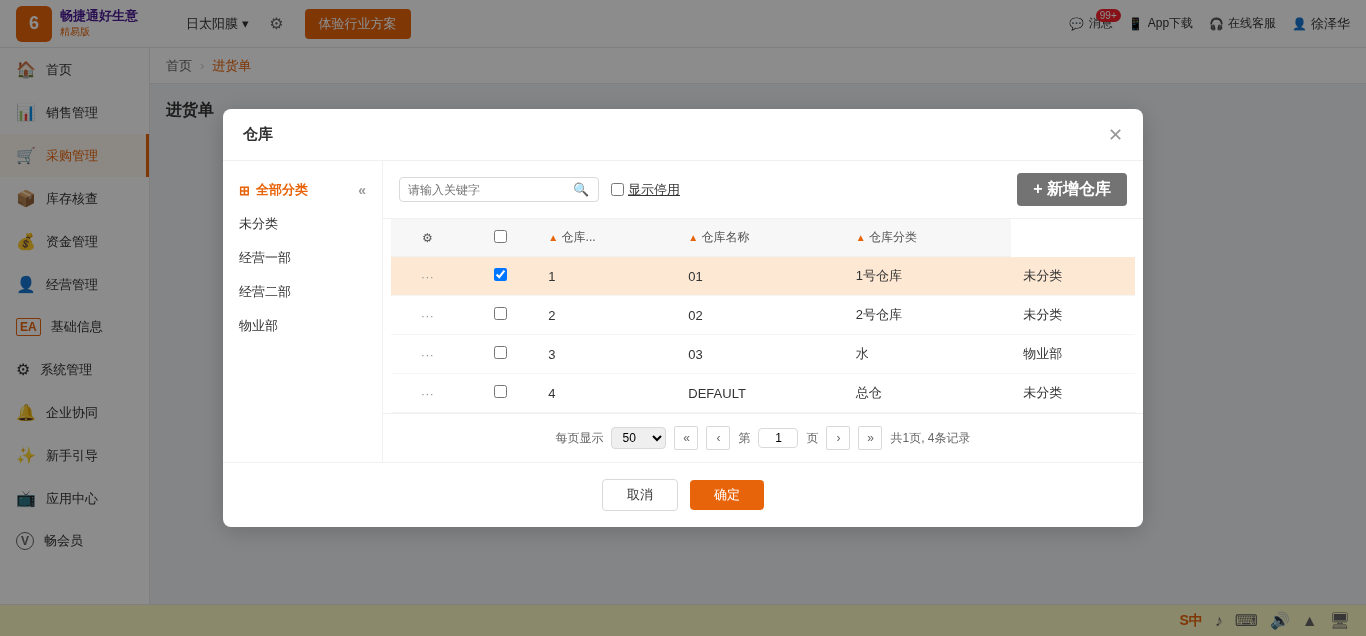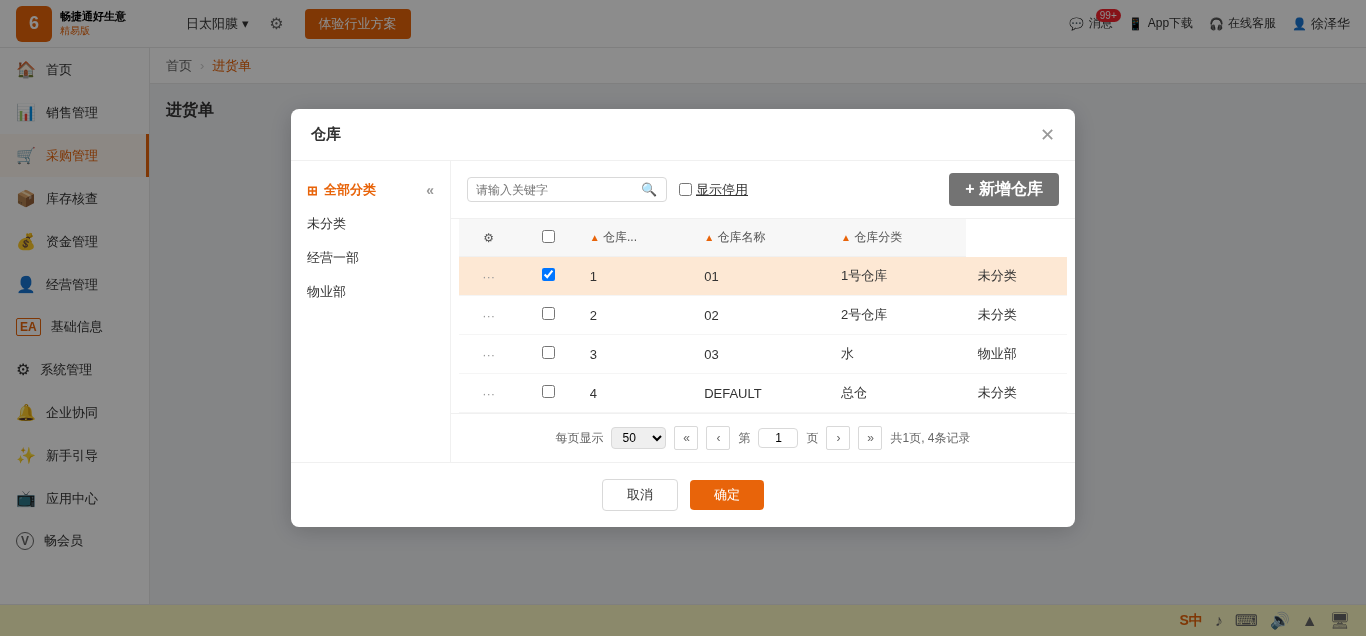--- a/index.html
+++ b/index.html
@@ -23,21 +23,21 @@
       align-items: center;
       gap: 8px;
     }
     .logo-icon {
       width: 36px; height: 36px;
       background: #e8640a;
       border-radius: 6px;
       display: flex; align-items: center; justify-content: center;
       color: white; font-weight: bold; font-size: 18px;
     }
-    .logo-text { font-size: 11px; color: #000000; font-weight: bold; line-height: 1.3; }
+    .logo-text { font-size: 13px; color: #4c1d95; font-weight: bold; line-height: 1.3; }
     .logo-sub { font-size: 10px; color: #e8640a; }
     .header-middle {
       flex: 1;
       display: flex;
       align-items: center;
       gap: 12px;
       padding-left: 20px;
     }
     .store-selector {
       display: flex; align-items: center; gap: 4px;
@@ -136,21 +136,21 @@
       z-index: 200;
       display: flex;
       align-items: center;
       justify-content: center;
     }
 
     
     .modal {
       background: #fff;
       border-radius: 8px;
-      width: 784px;
+      width: 920px;
       max-height: 620px;
       display: flex;
       flex-direction: column;
       box-shadow: 0 4px 24px rgba(0,0,0,0.18);
     }
     .modal-header {
       display: flex; align-items: center; justify-content: space-between;
       padding: 16px 20px;
       border-bottom: 1px solid #f0f0f0;
     }
@@ -446,20 +446,23 @@
         <div class="category-header">
           <span>⊞</span>
           <span>全部分类</span>
           <span class="collapse-btn">«</span>
         </div>
         <div class="category-item">
           <span>未分类</span>
         </div>
         <div class="category-item">
           <span>经营一部</span>
+        </div>
+        <div class="category-item">
+          <span>经营二部</span>
         </div>
         <div class="category-item">
           <span>物业部</span>
         </div>
       </div>
 
       <div class="right-panel">
 
         <div class="toolbar">
           <div class="search-box">

